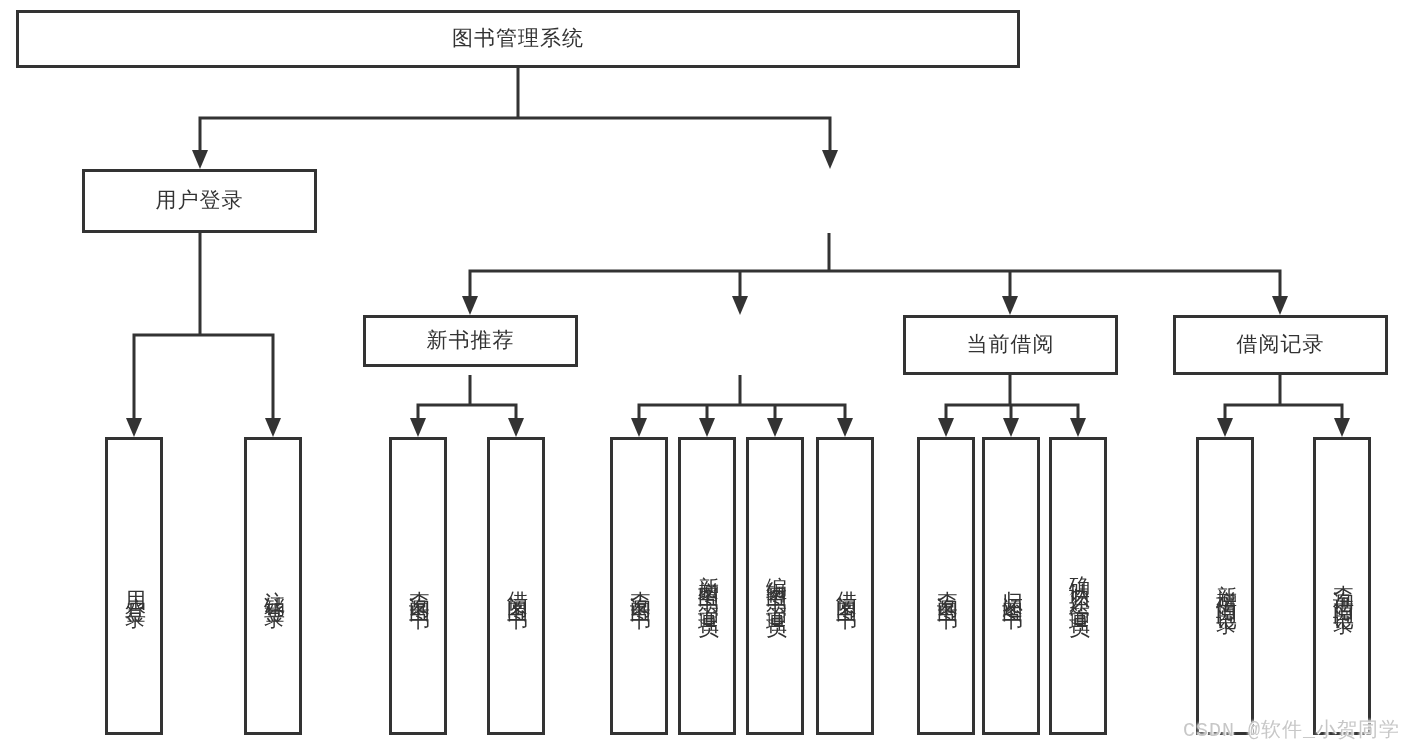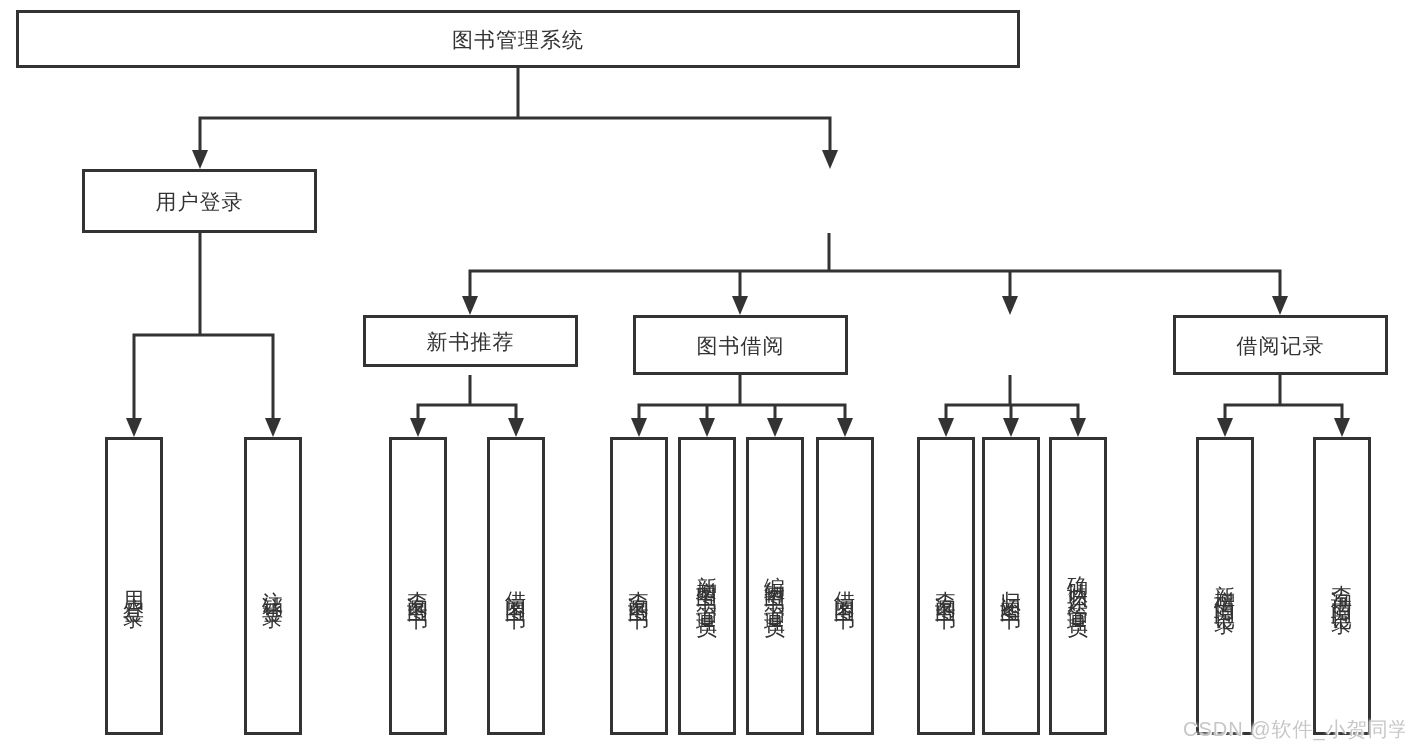--- a/index.html
+++ b/index.html
@@ -9,20 +9,21 @@
     --wm:#c7c7c7;
   }
   *{box-sizing:border-box;}
   html,body{margin:0;padding:0;background:var(--bg);}
   body{font-family:"Liberation Sans", sans-serif;}
   .stage{
     position:relative;
     width:1405px;height:747px;
     background:var(--bg);
     overflow:hidden;
+    font-family:Liberation Mono, monospace;
   }
   .wires{position:absolute;left:0;top:0;width:1405px;height:747px;}
   .node{
     position:absolute;
     border:3px solid var(--line);
     background:var(--bg);
     display:flex;align-items:center;justify-content:center;
     color:var(--text);
     font-size:21px;
     line-height:1;
@@ -87,22 +88,22 @@
     <span>图书管理系统</span>
   </div>
 
   <div class="node" style="left:82px;top:169px;width:235px;height:64px;">
     <span>用户登录</span>
   </div>
 
   <div class="node" style="left:363px;top:315px;width:215px;height:52px;">
     <span>新书推荐</span>
   </div>
-  <div class="node" style="left:633px;top:315px;width:215px;height:60px;">
-    <span>图书借阅</span>
+  <div class="node" style="left:903px;top:315px;width:215px;height:60px;">
+    <span>当前借阅</span>
   </div>
   <div class="node" style="left:1173px;top:315px;width:215px;height:60px;">
     <span>借阅记录</span>
   </div>
 
   <div class="node leaf" style="left:105px;top:437px;width:58px;height:298px;">
     <span class="vtext">用户登录</span>
   </div>
   <div class="node leaf" style="left:244px;top:437px;width:58px;height:298px;">
     <span class="vtext">注销登录</span>

